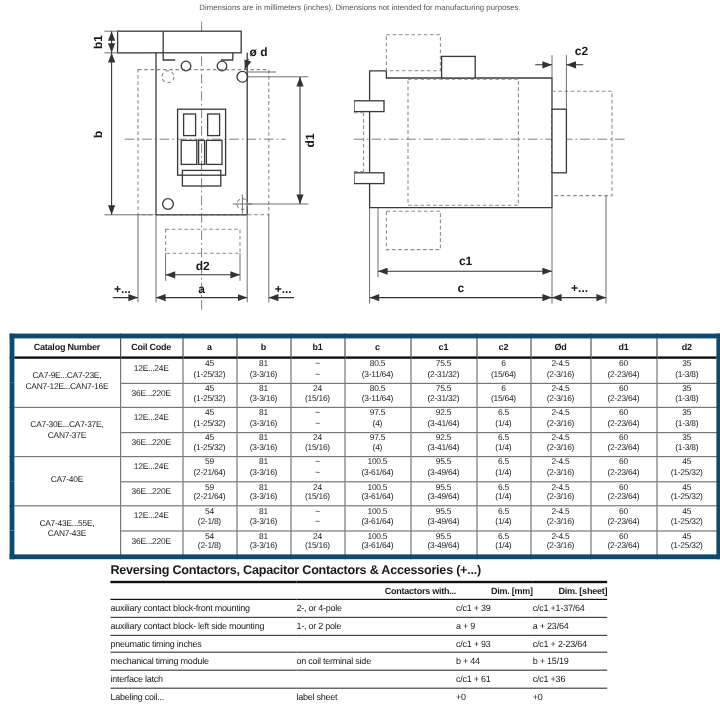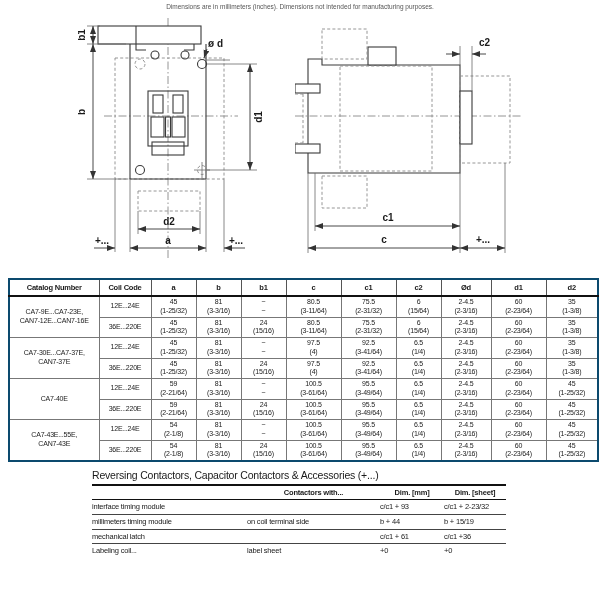--- a/index.html
+++ b/index.html
@@ -12,32 +12,32 @@
   .solid{stroke:#3a3a3a;stroke-width:1.1;fill:none;}
   .fillw{fill:#fff;}
   .thin{stroke:#6a6a6a;stroke-width:0.8;fill:none;}
   .dash{stroke:#8a8a8a;stroke-width:0.9;fill:none;stroke-dasharray:3 2.2;}
   .cdot{stroke:#7a7a7a;stroke-width:0.8;fill:none;stroke-dasharray:8 2.5 1.5 2.5;}
   .dim{stroke:#333;stroke-width:0.9;fill:none;}
   svg text{font-family:"Liberation Sans",sans-serif;font-size:10px;font-weight:bold;fill:#1a1a1a;}
 
   
   .dim-table{position:absolute;top:278px;left:8px;width:589px;border-collapse:collapse;table-layout:fixed;
-             border:2px solid #0c4a6e;font-size:7px;letter-spacing:-0.2px;}
+             border:4px solid #0c4a6e;font-size:7px;letter-spacing:-0.2px;}
   .dim-table th{font-size:7.5px;font-weight:bold;border:1px solid #555;border-bottom:2px solid #111;
                 padding:3px 0;text-align:center;background:#fff;}
   .dim-table td{border:1px solid #777;text-align:center;padding:1px 0;line-height:1.25;vertical-align:middle;}
   .dim-table tr.group-start td{border-top:1.8px solid #111;}
   .dim-table td.catalog{font-size:7px;}
 
   
   .acc{position:absolute;top:469px;left:92px;width:414px;}
-  .acc-title{font-size:10.5px;font-weight:normal;letter-spacing:-0.2px;margin:0 0 3px 0;}
+  .acc-title{font-size:10.5px;font-weight:bold;letter-spacing:-0.2px;margin:0 0 3px 0;}
   .acc-table{width:100%;border-collapse:collapse;table-layout:fixed;font-size:7.5px;letter-spacing:-0.2px;}
-  .acc-table th{text-align:center;font-weight:bold;border-top:2.5px solid #111;border-bottom:1.5px solid #111;
+  .acc-table th{text-align:right;font-weight:bold;border-top:2.5px solid #111;border-bottom:1.5px solid #111;
                 padding:2px 0;}
   .acc-table td{border-bottom:1px solid #444;padding:2px 0 2px 0;vertical-align:top;line-height:1.3;}
   .acc-table tr:last-child td{border-bottom:none;}
 </style>
 </head>
 <body>
 
 <div class="page">
 
   <div class="note">Dimensions are in millimeters (inches). Dimensions not intended for manufacturing purposes.</div>
@@ -530,49 +530,77 @@
           <tr id="acc-head">
             <th></th>
             <th>Contactors with...</th>
             <th>Dim. [mm]</th>
             <th>Dim. [sheet]</th>
           </tr>
         </thead>
       <tbody id="acc-body">
           <tr>
             <td>
-              <div>interface timing module</div>
-            </td>
-            <td>
-              <div></div>
-            </td>
-            <td>
-              <div>c/c1 + 93</div>
-            </td>
-            <td>
-              <div>c/c1 + 2-23/32</div>
+              <div>auxiliary contact block-front mounting</div>
+            </td>
+            <td>
+              <div>2-, or 4-pole</div>
+            </td>
+            <td>
+              <div>c/c1 + 39</div>
+            </td>
+            <td>
+              <div>c/c1 +1-37/64</div>
             </td>
           </tr>
           <tr>
             <td>
-              <div>millimeters timing module</div>
-            </td>
-            <td>
-              <div>on coil terminal side</div>
-            </td>
-            <td>
-              <div>b + 44</div>
-            </td>
-            <td>
-              <div>b + 15/19</div>
+              <div>auxiliary contact block- left side mounting</div>
+            </td>
+            <td>
+              <div>1-, or 2 pole</div>
+            </td>
+            <td>
+              <div>a + 9</div>
+            </td>
+            <td>
+              <div>a + 23/64</div>
             </td>
           </tr>
           <tr>
             <td>
-              <div>mechanical latch</div>
+              <div>pneumatic timing inches</div>
+            </td>
+            <td>
+              <div></div>
+            </td>
+            <td>
+              <div>c/c1 + 93</div>
+            </td>
+            <td>
+              <div>c/c1 + 2-23/64</div>
+            </td>
+          </tr>
+          <tr>
+            <td>
+              <div>mechanical timing module</div>
+            </td>
+            <td>
+              <div>on coil terminal side</div>
+            </td>
+            <td>
+              <div>b + 44</div>
+            </td>
+            <td>
+              <div>b + 15/19</div>
+            </td>
+          </tr>
+          <tr>
+            <td>
+              <div>interface latch</div>
             </td>
             <td>
               <div></div>
             </td>
             <td>
               <div>c/c1 + 61</div>
             </td>
             <td>
               <div>c/c1 +36</div>
             </td>

